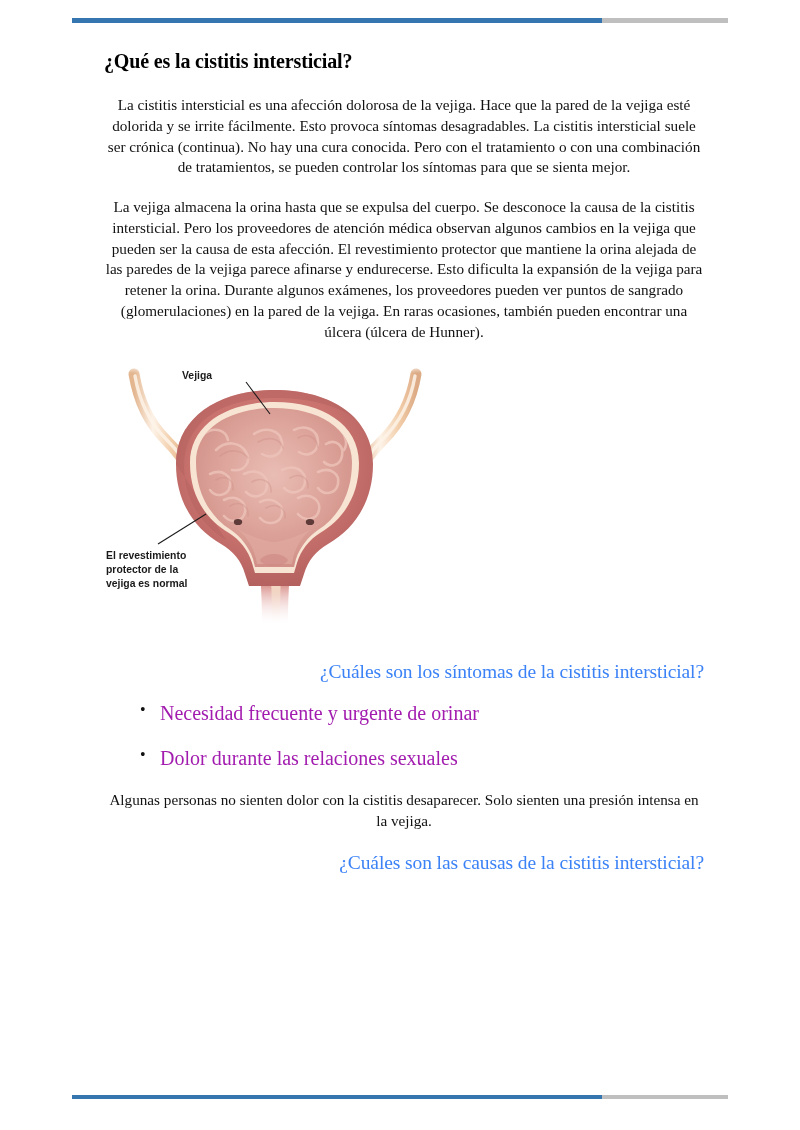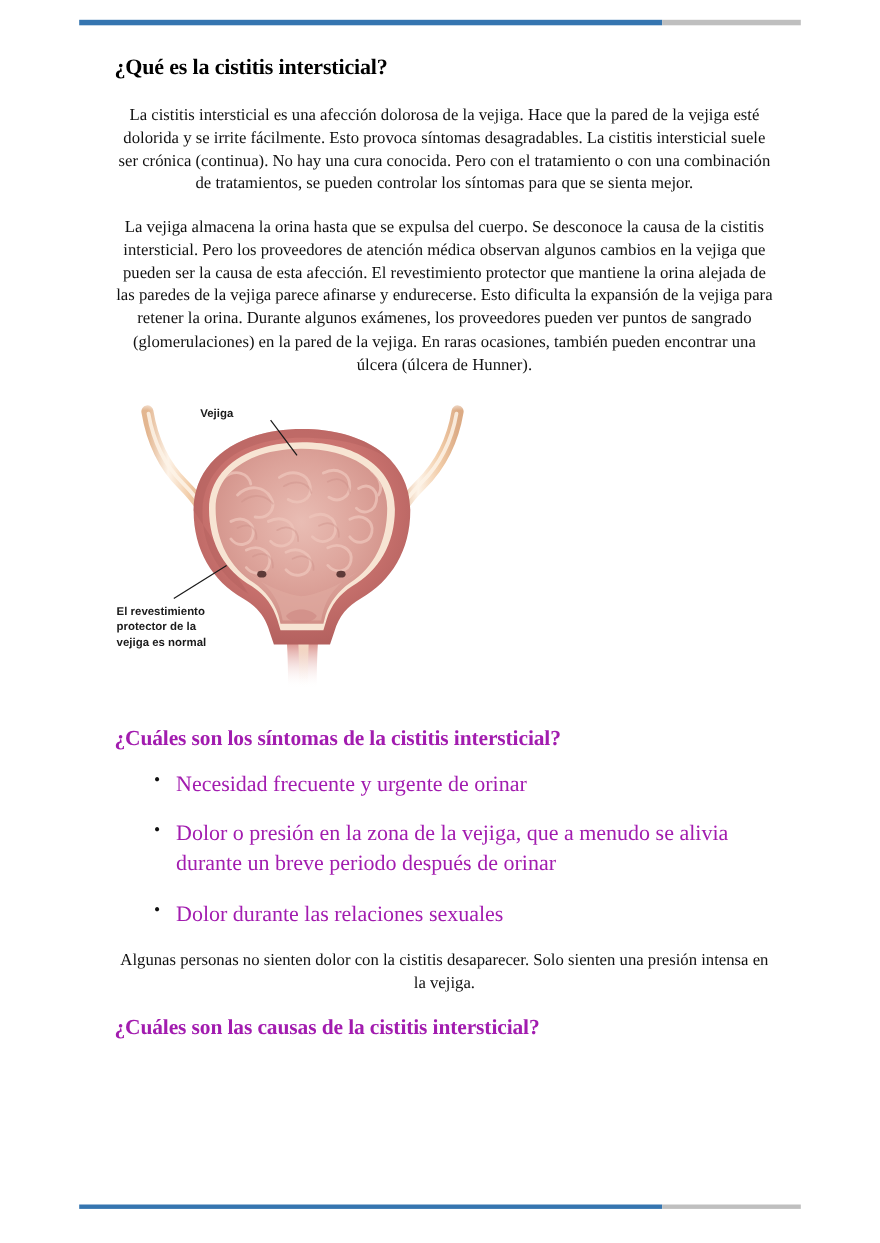--- a/index.html
+++ b/index.html
@@ -57,25 +57,26 @@
     font-weight: bold;
     line-height: 1.15;
     margin: 0 0 22px 0;
     letter-spacing: -0.15px;
     color: #000;
   }
 
   h2.section-title {
     font-family: "Liberation Serif", "DejaVu Serif", serif;
     font-size: 19.5px;
-    font-weight: bold;
+    font-weight: normal;
     line-height: 1.2;
     margin: 0 0 16px 0;
     letter-spacing: -0.1px;
-    color: #a21caf;
+    color: #3b82f6;
+    text-align: right;
   }
 
   p.body-text {
     font-size: 15.2px;
     line-height: 1.365;
     margin: 0 0 19px 0;
     color: #111;
     text-align: center;
   }
 
@@ -322,21 +323,20 @@
           <text class="fig-caption-text" x="2" y="223">vejiga es normal</text>
         </g>
       </svg>
     </div>
 
     <h2 class="section-title">¿Cuáles son los síntomas de la cistitis intersticial?</h2>
 
 
     <ul class="symptom-list">
       <li>Necesidad frecuente y urgente de orinar</li>
-      <li>Dolor o presión en la zona de la vejiga, que a menudo se alivia durante un breve periodo después de orinar</li>
       <li>Dolor durante las relaciones sexuales</li>
     </ul>
 
     <p class="body-text gap-before-h2">Algunas personas no sienten dolor con la cistitis desaparecer. Solo sienten una presión intensa en la vejiga.</p>
 
     <h2 class="section-title">¿Cuáles son las causas de la cistitis intersticial?</h2>
 
   </div>
 
   <div class="footer-rule">

